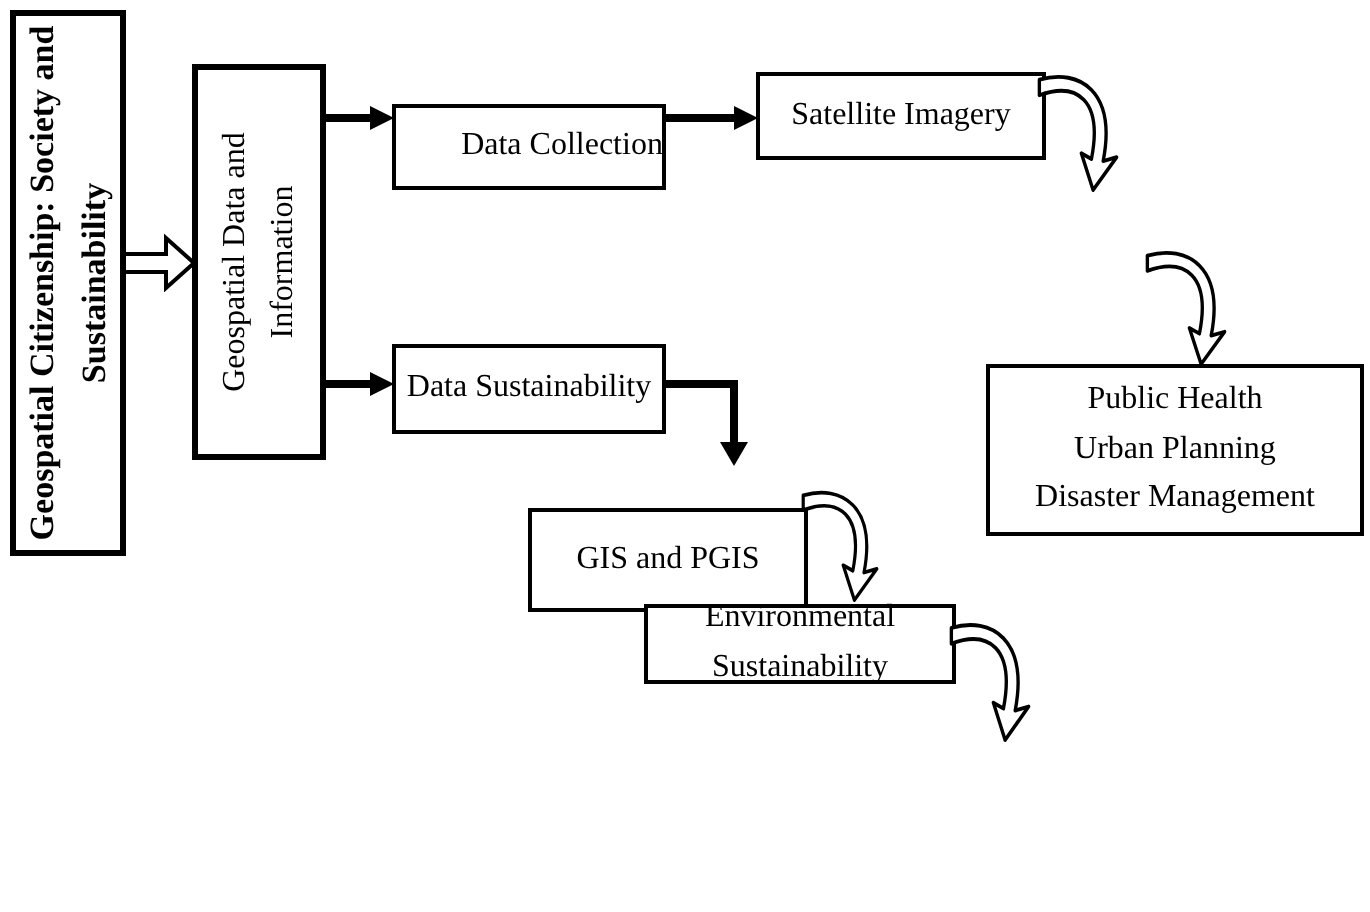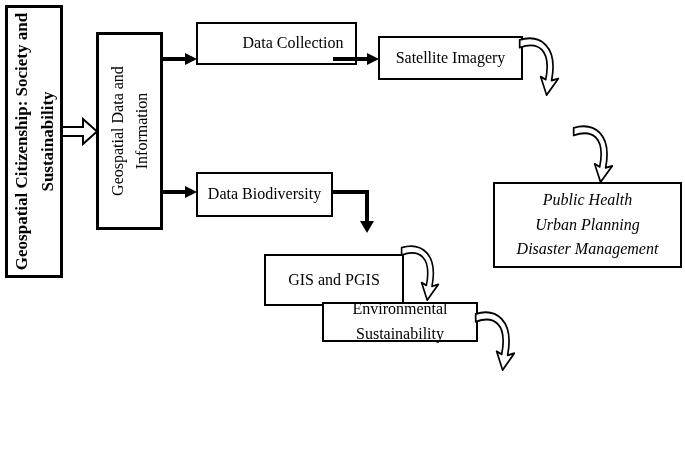--- a/index.html
+++ b/index.html
@@ -59,21 +59,21 @@
 Information</div>
   </div>
 
   <div class="arrow" style="left:163px; top:51px;">
     <svg width="34" height="16" viewBox="0 0 34 16">
       <line x1="0" y1="8" x2="24" y2="8" stroke="#000" stroke-width="4"></line>
       <polygon points="22,2 34,8 22,14" fill="#000"></polygon>
     </svg>
   </div>
 
-  <div class="node" style="left:196px; top:22px; width:161px; height:43px;padding-left:33px;">
+  <div class="node" style="left:196px; top:52px; width:137px; height:43px;padding-left:33px;">
     <div>Data Collection</div>
   </div>
 
   <div class="arrow" style="left:333px; top:51px;">
     <svg width="46" height="16" viewBox="0 0 46 16">
       <line x1="0" y1="8" x2="36" y2="8" stroke="#000" stroke-width="4"></line>
       <polygon points="34,2 46,8 34,14" fill="#000"></polygon>
     </svg>
   </div>
 
@@ -87,35 +87,35 @@
     </svg>
   </div>
 
 
   <div class="arrow" style="left:572px; top:124px;">
     <svg width="42" height="59" viewBox="0 0 50 62" preserveAspectRatio="none">
       <path d="M2,4 C26,-2 48,10 40,46 L48,44 L34,61 L27,42 L33,45 C40,14 24,5 2,12 Z" fill="#ffffff" stroke="#000000" stroke-width="2" stroke-linejoin="round"></path>
     </svg>
   </div>
 
-  <div class="node" style="left:493px; top:182px; width:189px; height:86px;font-style:italic;">
+  <div class="node" style="left:493px; top:182px; width:189px; height:86px;">
     <div>Public Health
 Urban Planning
 Disaster Management</div>
   </div>
 
   <div class="arrow" style="left:163px; top:184px;">
     <svg width="34" height="16" viewBox="0 0 34 16">
       <line x1="0" y1="8" x2="24" y2="8" stroke="#000" stroke-width="4"></line>
       <polygon points="22,2 34,8 22,14" fill="#000"></polygon>
     </svg>
   </div>
 
   <div class="node" style="left:196px; top:172px; width:137px; height:45px;">
-    <div>Data Biodiversity</div>
+    <div>Data Sustainability</div>
   </div>
 
   <div class="arrow" style="left:333px; top:186px;">
     <svg width="42" height="48" viewBox="0 0 42 48">
       <path d="M0,6 L34,6 L34,36" fill="none" stroke="#000" stroke-width="4"></path>
       <polygon points="27,35 34,47 41,35" fill="#000"></polygon>
     </svg>
   </div>
 
   <div class="node" style="left:264px; top:234px; width:140px; height:52px;margin-top:20px;">

